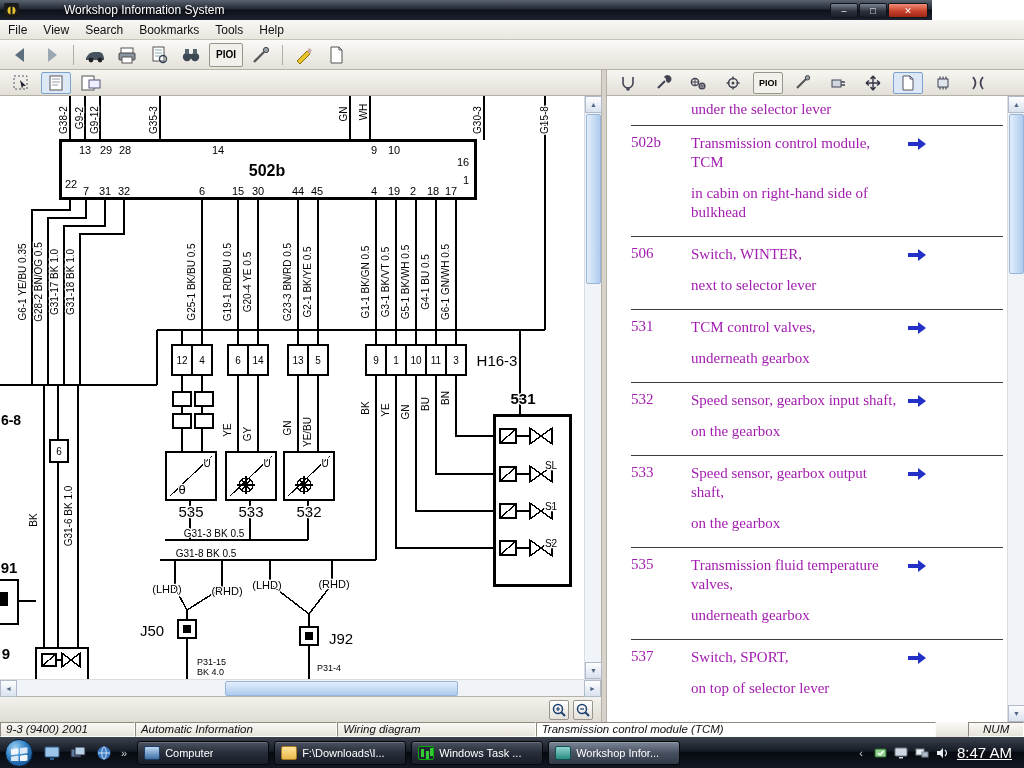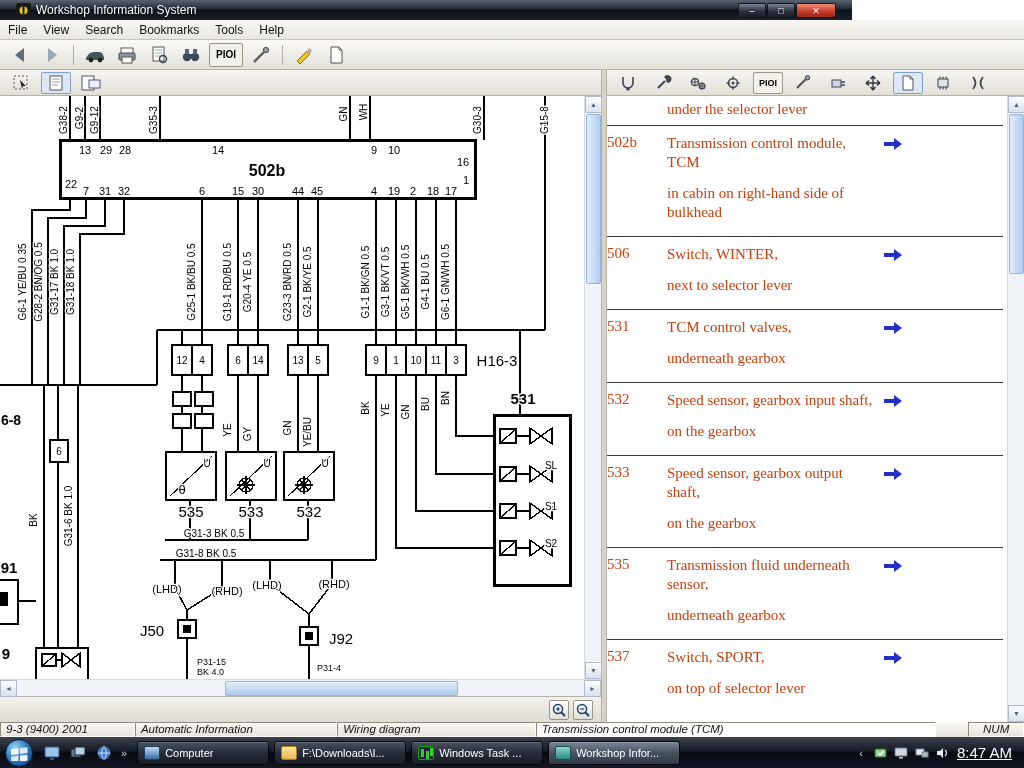--- a/index.html
+++ b/index.html
@@ -1,22 +1,22 @@
 <!DOCTYPE html>
 <html><head>
 <meta charset="utf-8">
 <style>
   * { margin:0; padding:0; box-sizing:border-box; }
   html,body { width:1024px; height:768px; overflow:hidden; font-family:"Liberation Sans",sans-serif; background:#000; }
   .screen { position:relative; width:1024px; height:768px; background:#fff; }
 
   
-  .titlebar { position:absolute; left:0; top:0; width:852px; height:20px;
+  .titlebar { position:absolute; left:0; top:0; width:932px; height:20px;
     background:linear-gradient(#5a6370 0%, #232935 45%, #0d1016 50%, #1c2230 100%);
-    display:flex; align-items:center; padding:0 16px; color:#fff; }
+    display:flex; align-items:center; padding:0 4px; color:#fff;gap:40px; }
   .app-ico { width:15px; height:15px; margin-right:5px; flex:0 0 auto; }
   .wtitle { font-size:12px; text-shadow:0 1px 2px #000; flex:1 1 auto; }
   .winbtns { display:flex; gap:1px; }
   .wbtn { width:28px; height:15px; font-size:9px; line-height:14px; text-align:center; color:#fff;
     background:linear-gradient(#7b8494,#2c313c 55%,#1a1e27); border:1px solid #11141a; border-radius:2px; cursor:default; }
   .wbtn.close { background:linear-gradient(#f08d76,#c8402b 55%,#9c2717); width:40px; }
 
   
   .menubar { position:absolute; left:0; top:20px; width:1024px; height:20px;
     background:linear-gradient(#f8f7f4,#e9e6df); border-bottom:1px solid #c9c4ba;
@@ -57,21 +57,21 @@
   .hthumb { position:absolute; top:1px; height:15px; border:1px solid #98b4d8;
     background:linear-gradient(#e3eefb,#aecbee); border-radius:2px; }
 
   .zoomstrip { height:26px; background:linear-gradient(#f3f1ec,#dfdcd3); border-top:1px solid #b6b1a6;
     display:flex; align-items:center; justify-content:flex-end; gap:4px; padding:0 8px; }
   .zbtn { width:20px; height:20px; border:1px solid #9a958b; border-radius:2px;
     background:linear-gradient(#ffffff,#e4e1da); display:flex; align-items:center; justify-content:center; }
 
   
   .clist { width:400px; height:626px; overflow:hidden; background:#fff;
-    font-family:"Liberation Serif",serif; font-size:15px; color:#c2410c; padding-right:4px; }
+    font-family:"Liberation Serif",serif; font-size:15px; color:#a21caf; padding-left:24px; padding-right:4px; }
   .partial-row { padding:4px 0 6px 60px; border-bottom:1px solid #3c3c3c; line-height:19px; }
   .crow { display:flex; padding:8px 0 14px; border-bottom:1px solid #3c3c3c; }
   .crow:last-child { border-bottom:none; }
   .cid { width:60px; flex:0 0 auto; }
   .ctxt { width:206px; flex:0 0 auto; line-height:19px; }
   .cname { margin-bottom:12px; }
   .carrow { margin-left:10px; width:22px; padding-top:3px; flex:0 0 auto; }
 
   
   .dlbl { fill:#000; stroke:#fff; stroke-width:2.5px; paint-order:stroke; font-family:"Liberation Sans",sans-serif; }
@@ -547,21 +547,21 @@
                 <div class="cname">Speed sensor, gearbox output shaft,</div>
                 <div class="cloc">on the gearbox</div>
               </div>
               <div class="carrow"><svg width="20" height="14">
                   <path d="M1 5 h10 v-4 l8 6 -8 6 v-4 h-10 z" fill="#2230c8"></path>
                 </svg></div>
             </div>
             <div class="crow">
               <div class="cid">535</div>
               <div class="ctxt">
-                <div class="cname">Transmission fluid underneath sensor,</div>
+                <div class="cname">Transmission fluid temperature valves,</div>
                 <div class="cloc">underneath gearbox</div>
               </div>
               <div class="carrow"><svg width="20" height="14">
                   <path d="M1 5 h10 v-4 l8 6 -8 6 v-4 h-10 z" fill="#2230c8"></path>
                 </svg></div>
             </div>
             <div class="crow">
               <div class="cid">537</div>
               <div class="ctxt">
                 <div class="cname">Switch, SPORT,</div>

